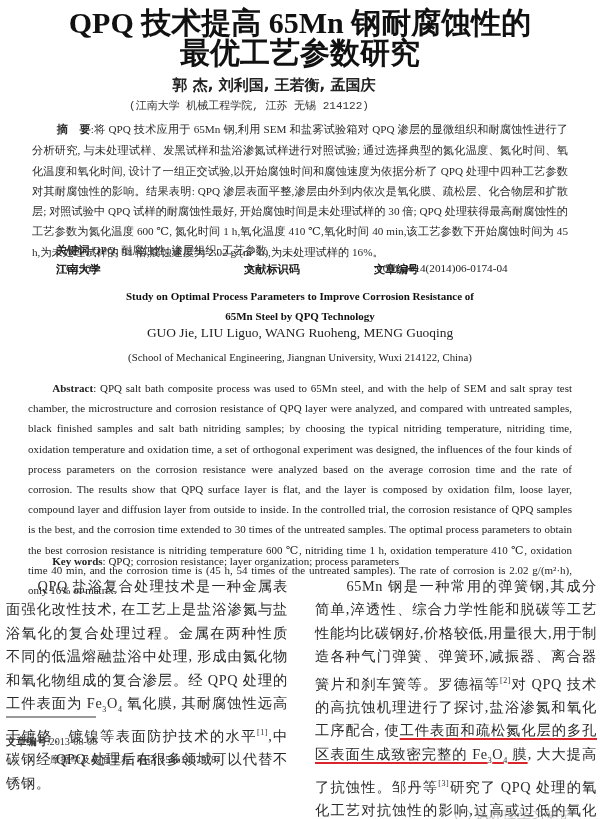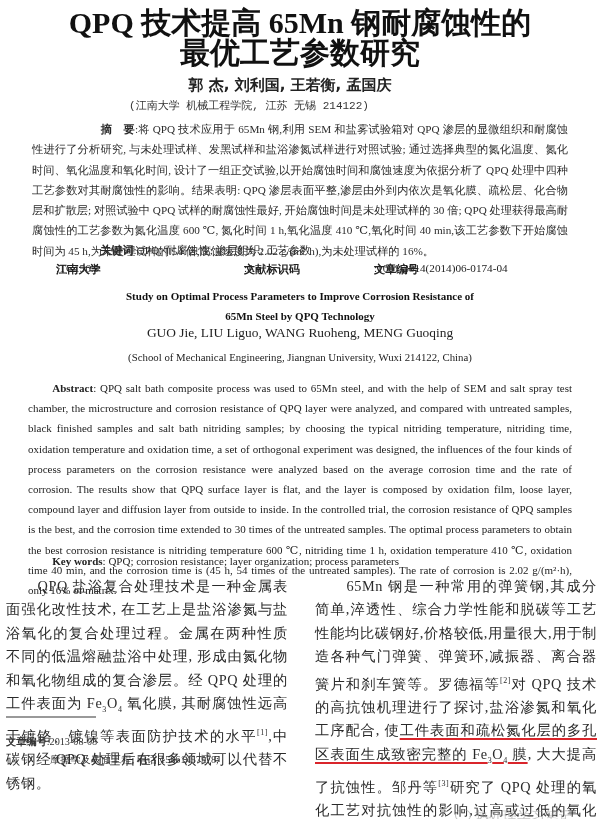--- a/index.html
+++ b/index.html
@@ -1,23 +1,23 @@
 <!DOCTYPE html>
 <html><head>
 <meta charset="utf-8">
 <style>
   html, body { margin: 0; padding: 0; background: #ffffff; }
   body { width: 600px; height: 819px; overflow: hidden; position: relative; color: #1a1a1a;
          font-family: "Liberation Serif", "DejaVu Serif", serif; }
   .abs { position: absolute; }
   .title-cn { left: 0; width: 600px; text-align: center; font-weight: bold; font-size: 30px; line-height: 38px; color: #111; }
-  .authors-cn { top: 76px; left: 16px; width: 548px; text-align: center; font-size: 15px; font-weight: bold; color: #222; font-family: "DejaVu Sans", sans-serif; }
+  .authors-cn { top: 76px; left: 0; width: 548px; text-align: center; font-size: 15px; font-weight: bold; color: #222; font-family: "DejaVu Sans", sans-serif; }
   .affil-cn { top: 98px; left: 0; width: 498px; text-align: center; font-size: 11px; color: #333; font-family: Liberation Mono, monospace; }
   .abs-cn { left: 32px; width: 536px; font-size: 11.2px; line-height: 20.3px; color: #2a2a2a; text-align: justify; }
-  .abs-cn .lbl { font-weight: bold; font-family: Liberation Sans, sans-serif; margin-left: 44px; }
+  .abs-cn .lbl { font-weight: bold; font-family: Liberation Mono, monospace; }
   .indent { text-indent: 2.2em; }
   .meta-row { left: 56px; width: 520px; font-size: 11.2px; color: #222; }
   .meta-row span { position: absolute; white-space: nowrap; }
   .meta-row .lbl { font-weight: bold; font-family: "DejaVu Sans", sans-serif; }
   .title-en { left: 0; width: 600px; text-align: center; font-weight: bold; font-size: 11px; line-height: 24px; color: #111; font-family: Liberation Serif, serif; }
   .authors-en { top: 325px; left: 0; width: 600px; text-align: center; font-size: 13.4px; color: #222; }
   .affil-en { top: 351px; left: 0; width: 600px; text-align: center; font-size: 10.8px; color: #222; }
   .abs-en { top: 365px; left: 28px; width: 544px; font-size: 11px; line-height: 20.2px; color: #222; text-align: justify; margin-top: 13px; }
   .abs-en .lbl { font-weight: bold; }
   .col { font-size: 14.3px; line-height: 23.4px; color: #2a2a2a; text-align: justify; letter-spacing: 0.6px; }

